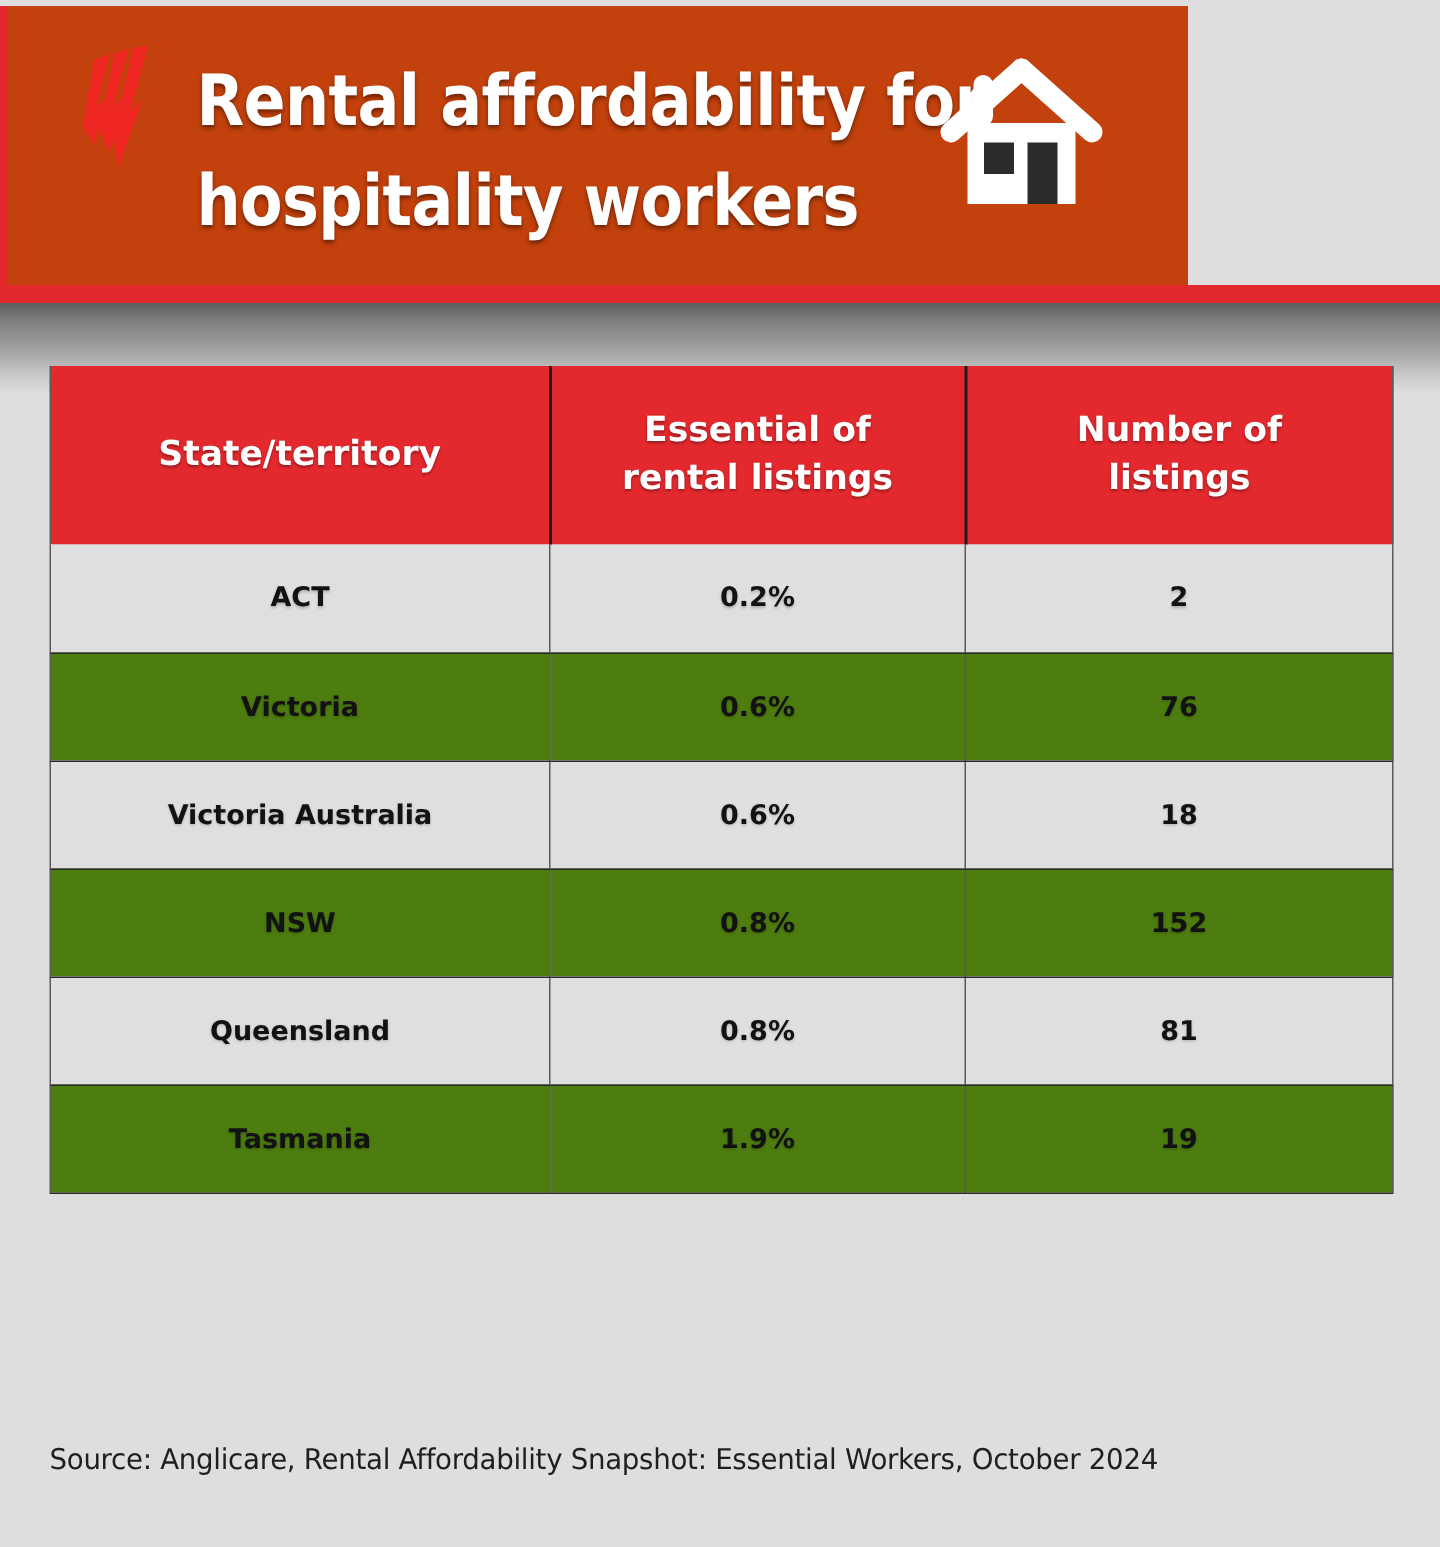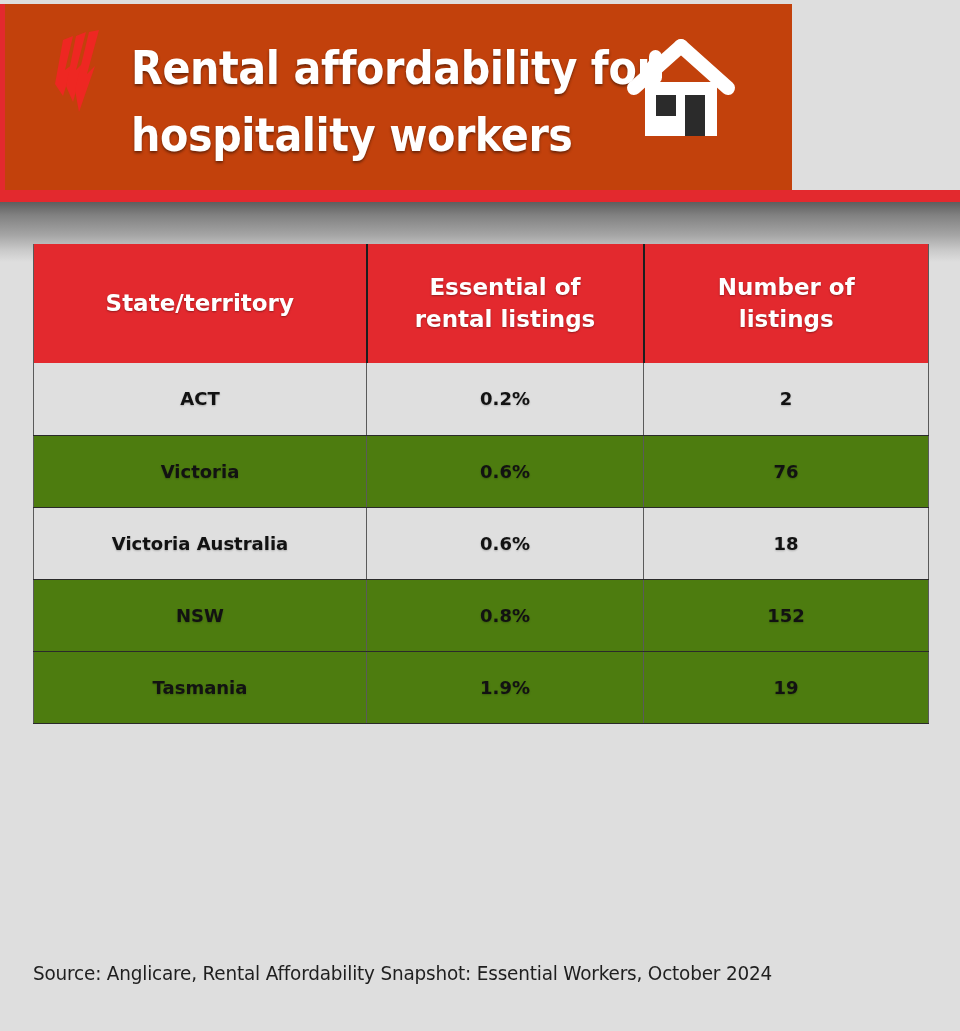--- a/index.html
+++ b/index.html
@@ -250,20 +250,25 @@
         <tr class="row-odd">
           <td>Victoria Australia</td>
           <td>0.6%</td>
           <td>18</td>
         </tr>
         <tr class="row-even">
           <td>NSW</td>
           <td>0.8%</td>
           <td>152</td>
         </tr>
+        <tr class="row-odd">
+          <td>Queensland</td>
+          <td>0.8%</td>
+          <td>81</td>
+        </tr>
         <tr class="row-even">
           <td>Tasmania</td>
           <td>1.9%</td>
           <td>19</td>
         </tr>
       </tbody>
     </table>
   </div>
 
   <div class="source-note">Source: Anglicare, Rental Affordability Snapshot: Essential Workers, October 2024</div>

